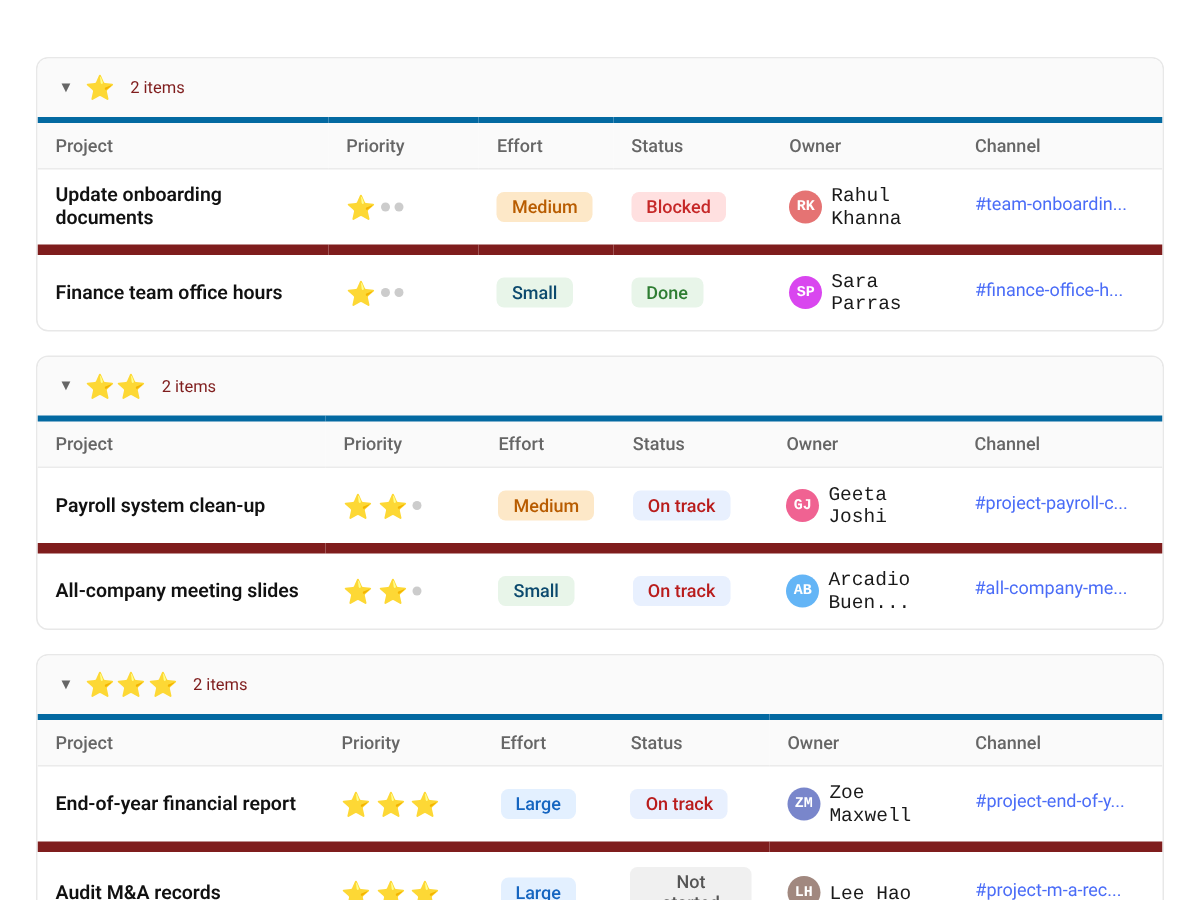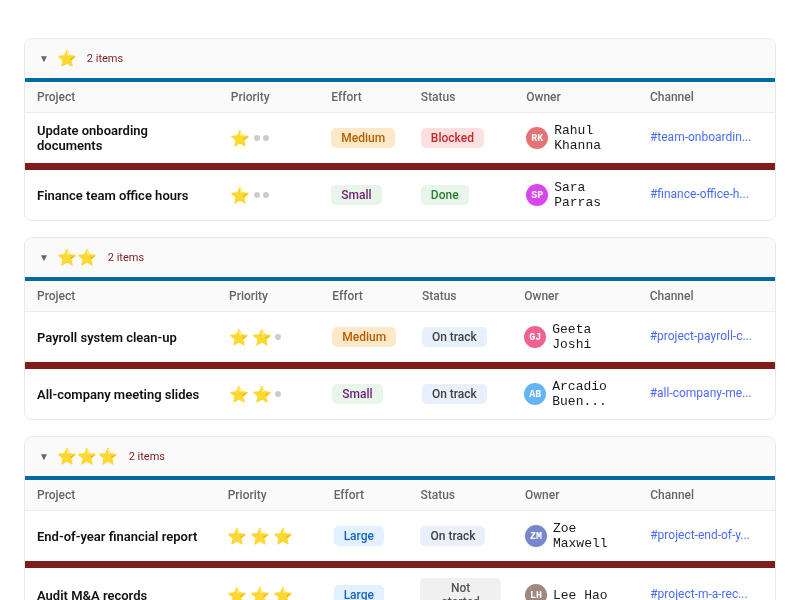--- a/index.html
+++ b/index.html
@@ -87,25 +87,25 @@
       display: inline-block;
     }
     .badge {
       display: inline-block;
       padding: 3px 10px;
       border-radius: 5px;
       font-size: 12px;
       font-weight: 500;
     }
     .badge-medium { background: #fde8c8; color: #b85c00; }
-    .badge-small  { background: #e8f5e9; color: #701a75; }
+    .badge-small  { background: #e8f5e9; color: #0c4a6e; }
     .badge-large  { background: #e3f0ff; color: #1565c0; }
     .badge-blocked { background: #ffe0e0; color: #c62828; }
     .badge-done    { background: #e8f5e9; color: #2e7d32; }
-    .badge-ontrack { background: #e8f0fe; color: #404040; }
+    .badge-ontrack { background: #e8f0fe; color: #b91c1c; }
     .badge-notstarted { background: #f0f0f0; color: #555; text-align: center; }
     .owner-cell {
       display: flex;
       align-items: center;
       gap: 6px;
     }
     .avatar {
       width: 22px;
       height: 22px;
       border-radius: 50%;

